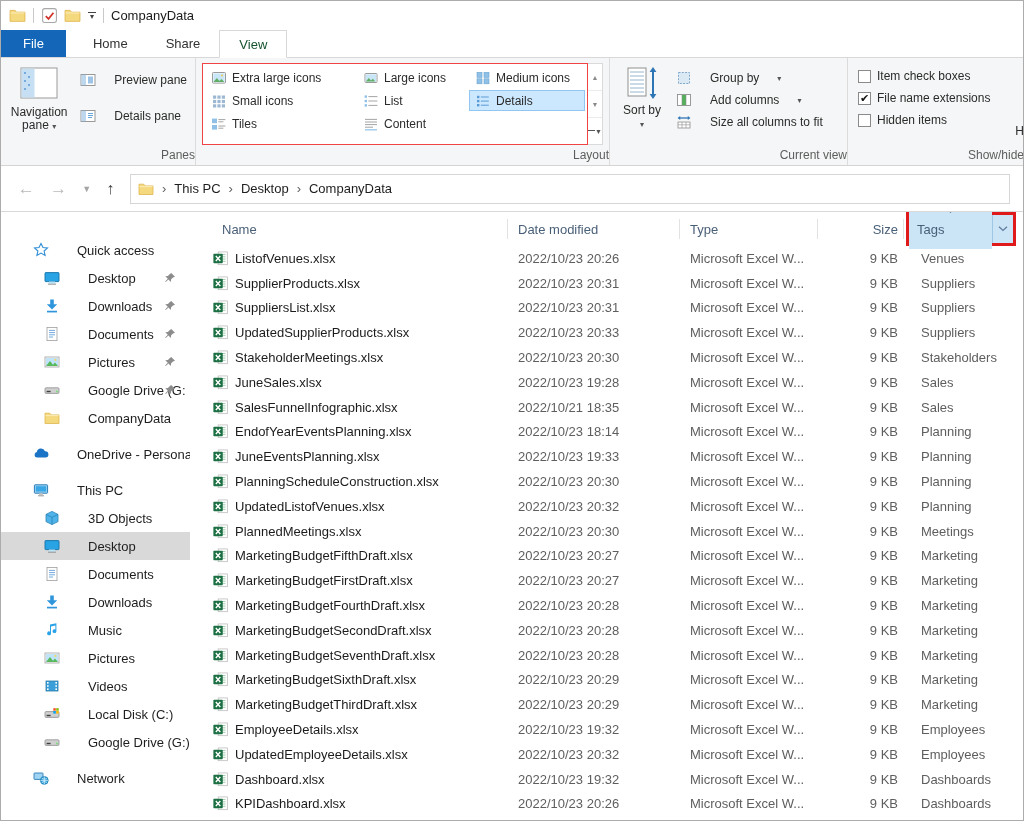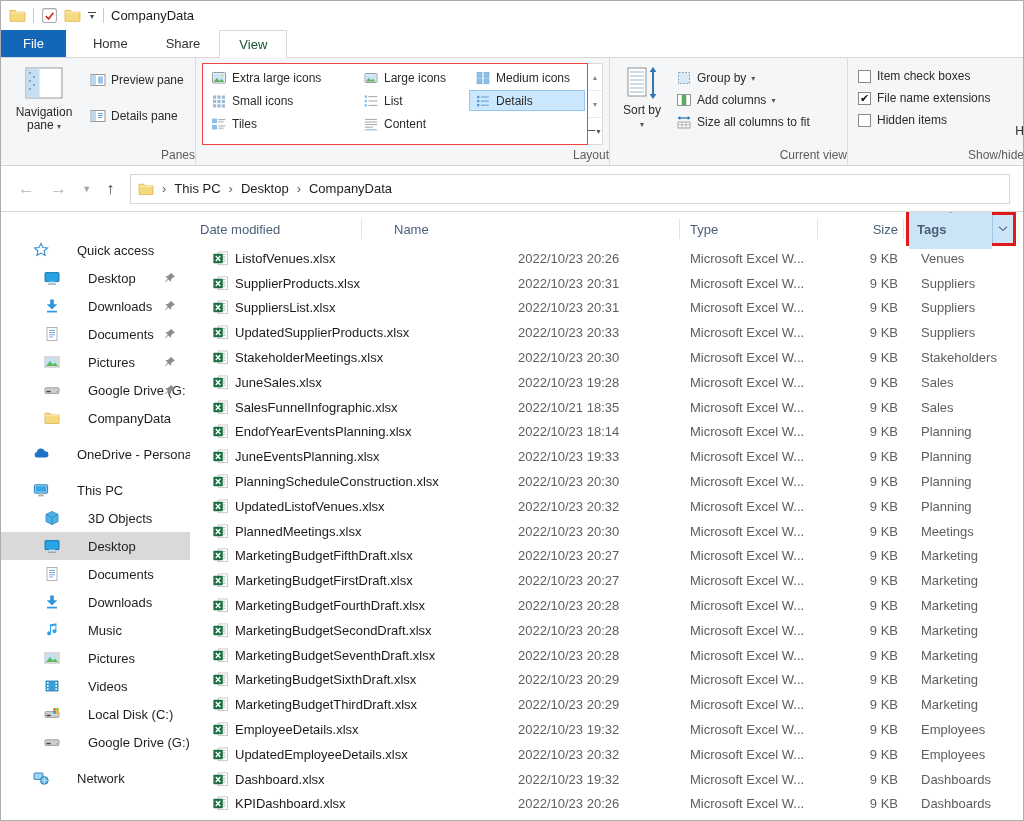--- a/index.html
+++ b/index.html
@@ -26,21 +26,21 @@
   .tab.accent { background:#1467b8; color:#fff; margin-right:8px; padding:6px 22px 5px; }
   .tab.active { background:#fff; border:1px solid #d8d8d8; border-bottom:1px solid #fff; margin-bottom:-1px; color:#14532d; }
 
   
   .ribbon { position:absolute; left:0; top:58px; width:100%; height:108px; background:#f5f6f7; border-bottom:1px solid #d4d4d4; display:flex; }
   .rgroup { position:relative; border-right:1px solid #dcdcdc; padding:5px 4px 20px; flex:none; }
   .rgroup-label { position:absolute; bottom:3px; left:0; right:0; text-align:right; font-size:12px; color:#5d5d5d; }
   .bigbtn { display:flex; flex-direction:column; align-items:center; width:80px; padding-top:2px; cursor:default; }
   .bigbtn-label { text-align:center; font-size:12px; color:#2b2b2b; line-height:13px; margin-top:3px; }
   .dd { font-size:8px; color:#555; }
-  .smallbtn { display:flex; align-items:center; gap:5px; height:22px; padding:0 4px; font-size:12px; color:#2b2b2b; white-space:nowrap; cursor:default; }
+  .smallbtn { display:flex; align-items:center; gap:18px; height:22px; padding:0 4px; font-size:12px; color:#2b2b2b; white-space:nowrap; cursor:default; }
   .ico16 { width:16px; height:16px; flex:none; display:inline-flex; }
   .g-panes { width:196px; display:flex; gap:2px; }
   .g-panes .stack { display:flex; flex-direction:column; justify-content:flex-start; padding-top:6px; }
 
   .g-layout { width:414px; display:flex; padding:5px 6px 20px; }
   .gallery { background:#fff; border:1px solid #ef4444; flex:1; display:grid; grid-auto-flow:column; grid-template-rows:repeat(3,23px); grid-template-columns:152px 112px auto; padding:2px 2px; align-items:center; }
   .lo { display:flex; align-items:center; gap:5px; height:21px; padding:0 5px; font-size:12px; color:#2b2b2b; border:1px solid transparent; white-space:nowrap; }
   .lo.selected { background:#cce8ff; border-color:#92c6f0; }
   .gstrip { width:15px; display:flex; flex-direction:column; border:1px solid #dadada; border-left:none; background:#fff; }
   .gstrip span { flex:1; display:flex; align-items:center; justify-content:center; font-size:7px; color:#8a8a8a; border-bottom:1px solid #ececec; }
@@ -81,21 +81,21 @@
   .flhead { display:flex; height:34px; align-items:center; color:#495f77; font-size:13px; }
   .hcell { position:relative; height:100%; display:flex; align-items:center; }
   .hcell::after { content:''; position:absolute; right:0; top:7px; bottom:7px; width:1px; background:#e2e2e2; }
   .col-name { width:318px; padding-left:32px; }
   .col-date { width:172px; padding-left:10px; }
   .col-type { width:138px; padding-left:10px; }
   .col-size { width:86px; justify-content:flex-end; padding-right:6px; }
   .col-tags { flex:1; }
   .col-tags::after { display:none; }
   .tags-outline { display:flex; align-items:center; border:3px solid #e0191b; margin-left:2px; height:34px; position:relative; }
-  .tags-label-part { background:#cbe4f6; height:40px; display:flex; align-items:center; padding:12px 8px; width:83px; position:relative;font-weight:bold; }
+  .tags-label-part { background:#cbe4f6; height:40px; display:flex; align-items:center; padding:12px 8px; width:83px; position:relative; }
   .tags-dd { background:#cbe4f6; border-left:1px solid #9ec7e6; height:28px; width:21px; display:flex; align-items:center; justify-content:center; }
   .sortchev { position:absolute; top:-2px; left:36px; }
 
   .rows { position:absolute; left:0; top:34px; right:0; bottom:0; }
   .frow { display:flex; align-items:center; height:24.8px; }
   .c-name { width:318px; display:flex; align-items:center; padding-left:23px; overflow:hidden; }
   .excel-ico { width:15px; height:15px; flex:none; margin-right:7px; display:inline-flex; }
   .fname { color:#1c1c1c; white-space:nowrap; }
   .c-date { width:172px; padding-left:10px; color:#5e5e5e; }
   .c-type { width:138px; padding-left:10px; color:#5e5e5e; }
@@ -668,25 +668,25 @@
             <path d="M7.6 10.4h7.4M11.3 6.5v7.8M8.8 8.2c1.6 1.3 3.4 1.3 5 0M8.8 12.6c1.6-1.3 3.4-1.3 5 0" stroke="#e8f6ff" fill="none" stroke-width="0.7"></path>
           </svg>
         </span>
       <span class="side-label">Network</span>
 
     </div>
   </div>
 
   <div class="filearea">
     <div class="flhead">
+      <div class="hcell col-name">
+          <span>Name</span>
+        </div>
       <div class="hcell col-date">
           <span>Date modified</span>
-        </div>
-      <div class="hcell col-name">
-          <span>Name</span>
         </div>
       <div class="hcell col-type">
           <span>Type</span>
         </div>
       <div class="hcell col-size">
           <span>Size</span>
         </div>
       <div class="hcell col-tags">
         <div class="tags-outline">
           <div class="tags-label-part">

